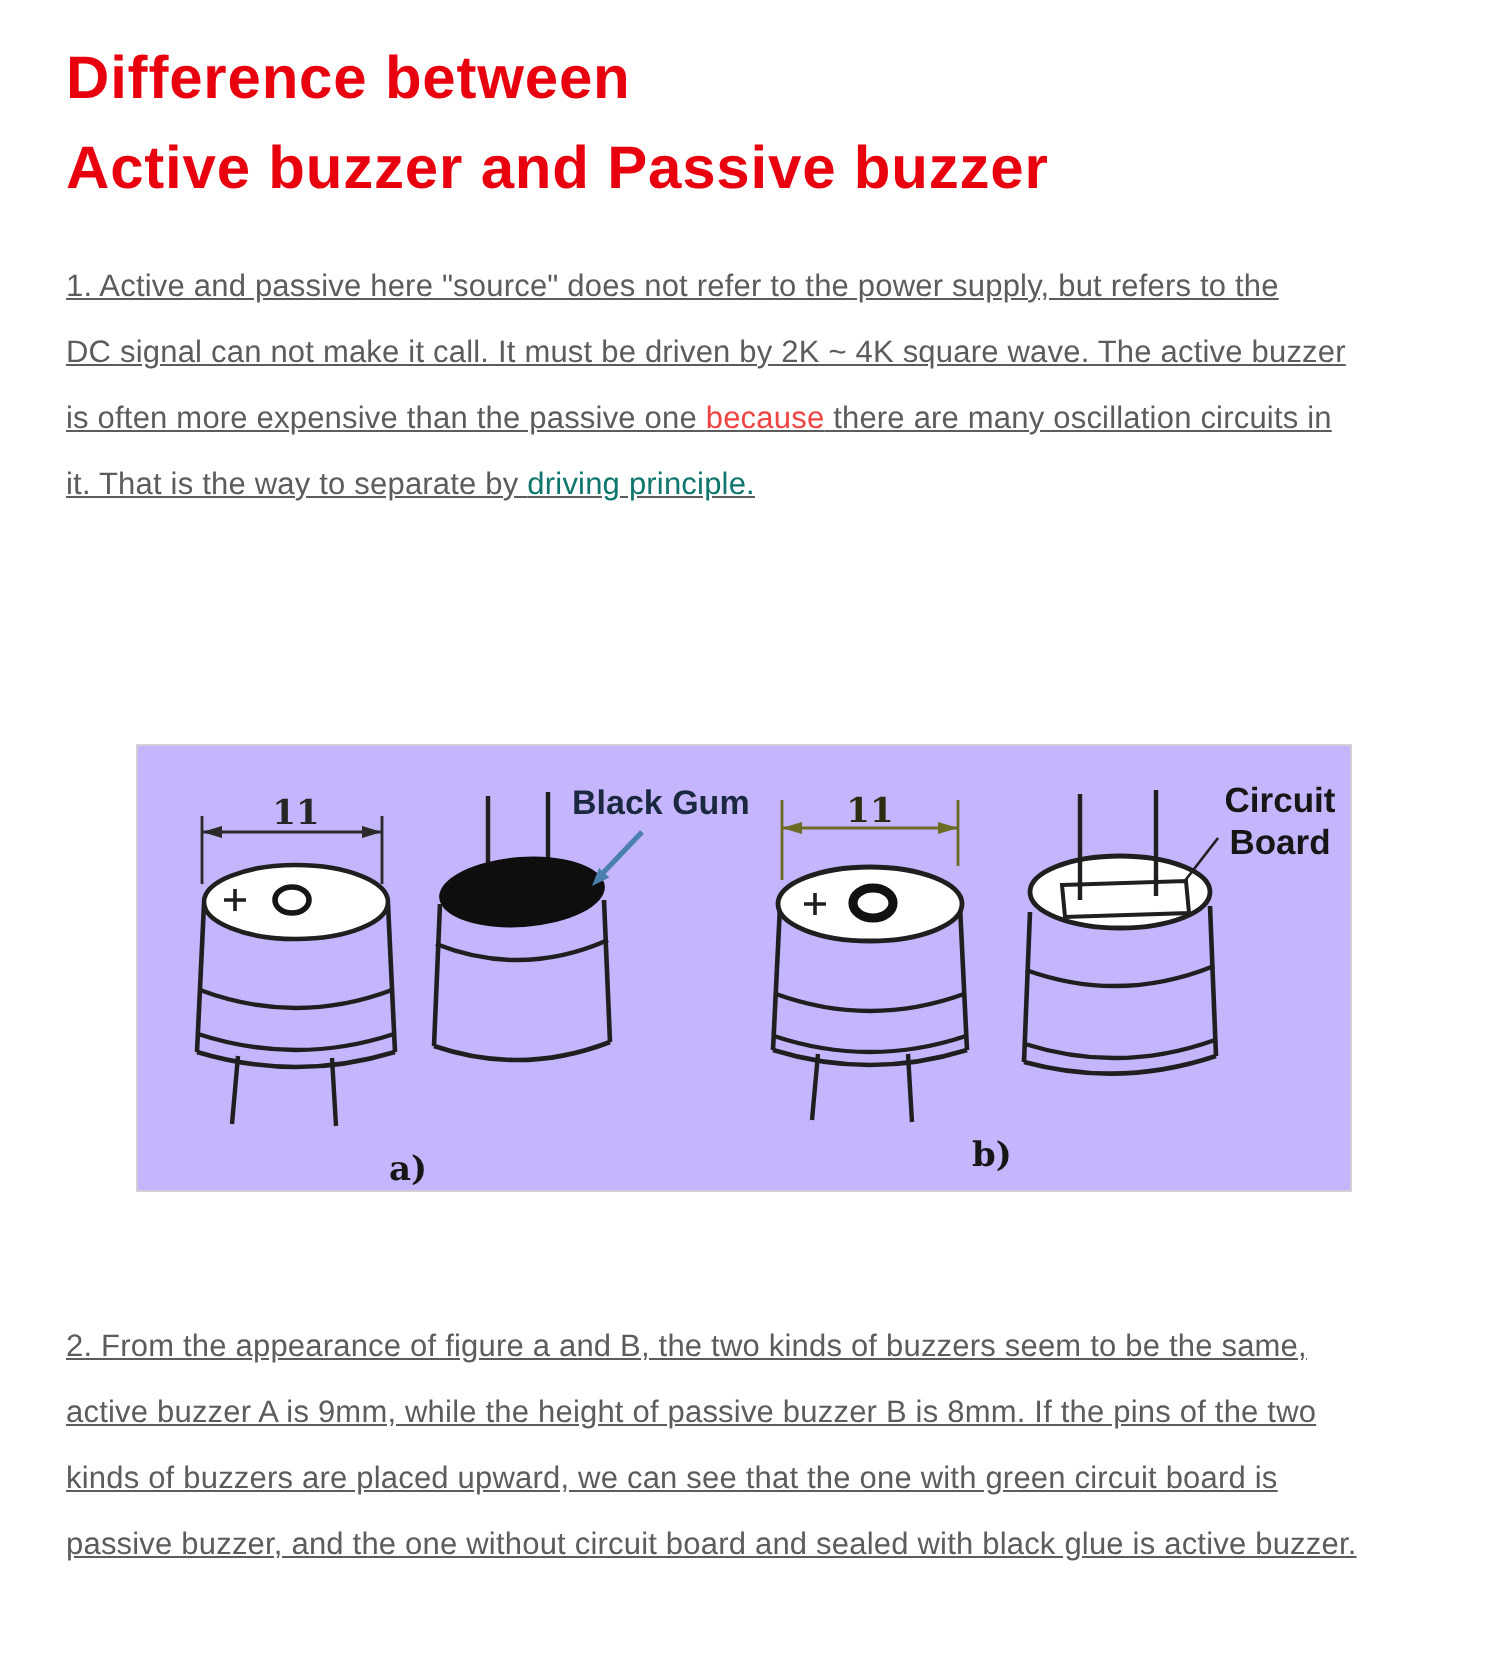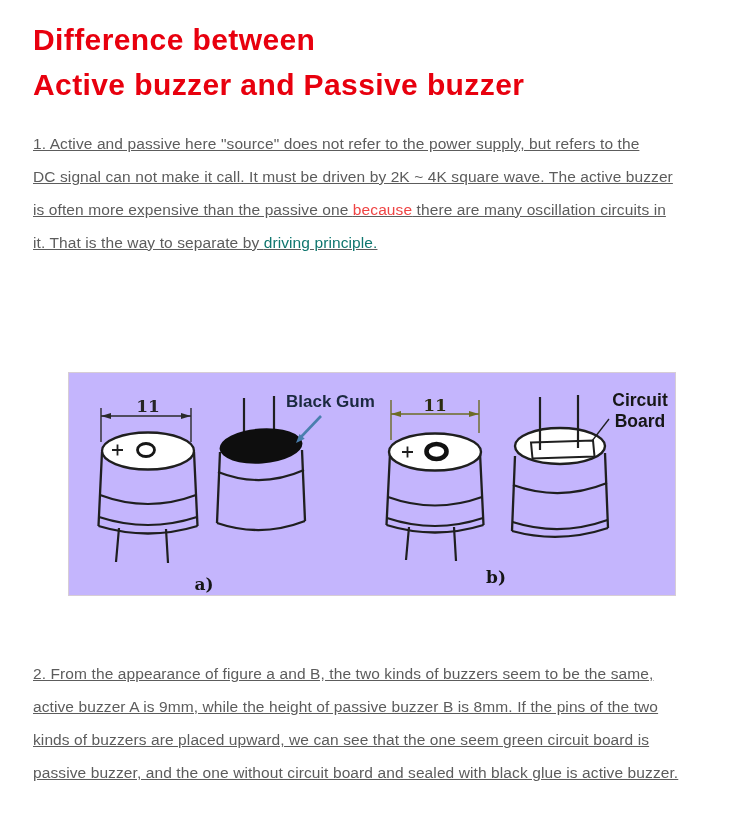--- a/index.html
+++ b/index.html
@@ -143,17 +143,17 @@
       </g>
 
       <text x="135" y="217" text-anchor="middle" font-family="DejaVu Serif, serif" font-size="17" font-weight="bold" fill="#161616">a)</text>
       <text x="427" y="210" text-anchor="middle" font-family="DejaVu Serif, serif" font-size="17" font-weight="bold" fill="#161616">b)</text>
     </svg>
   </div>
 
   <div class="para" id="para2">
     <div class="line">2. From the appearance of figure a and B, the two kinds of buzzers seem to be the same,</div>
     <div class="line">active buzzer A is 9mm, while the height of passive buzzer B is 8mm. If the pins of the two</div>
-    <div class="line">kinds of buzzers are placed upward, we can see that the one seem green circuit board is</div>
+    <div class="line">kinds of buzzers are placed upward, we can see that the one with green circuit board is</div>
     <div class="line">passive buzzer, and the one without circuit board and sealed with black glue is active buzzer.</div>
   </div>
 
 </div>
 
 </body></html>

